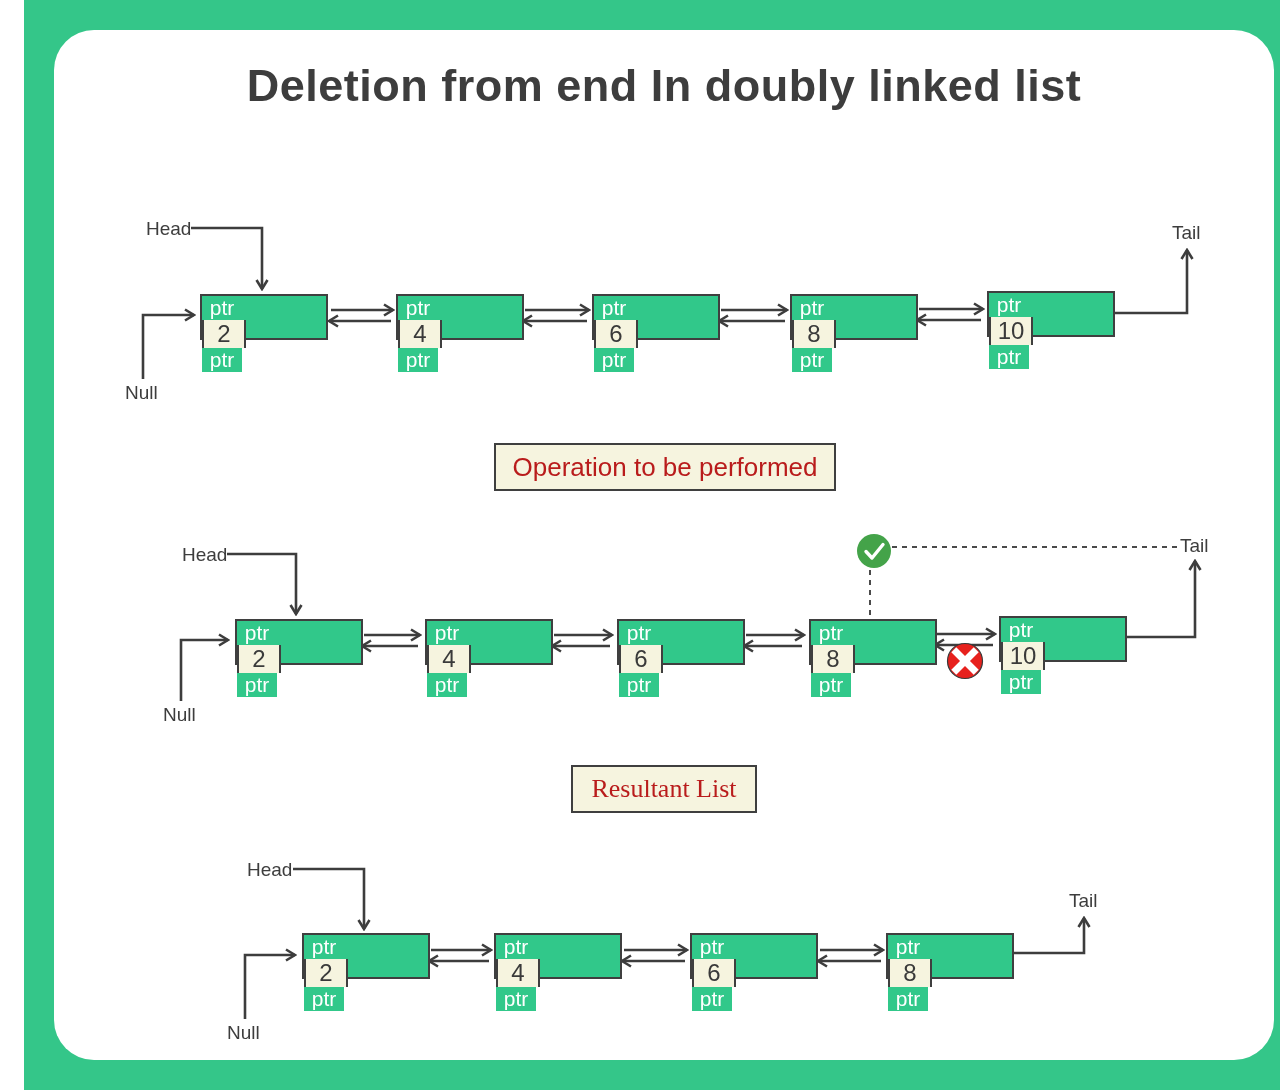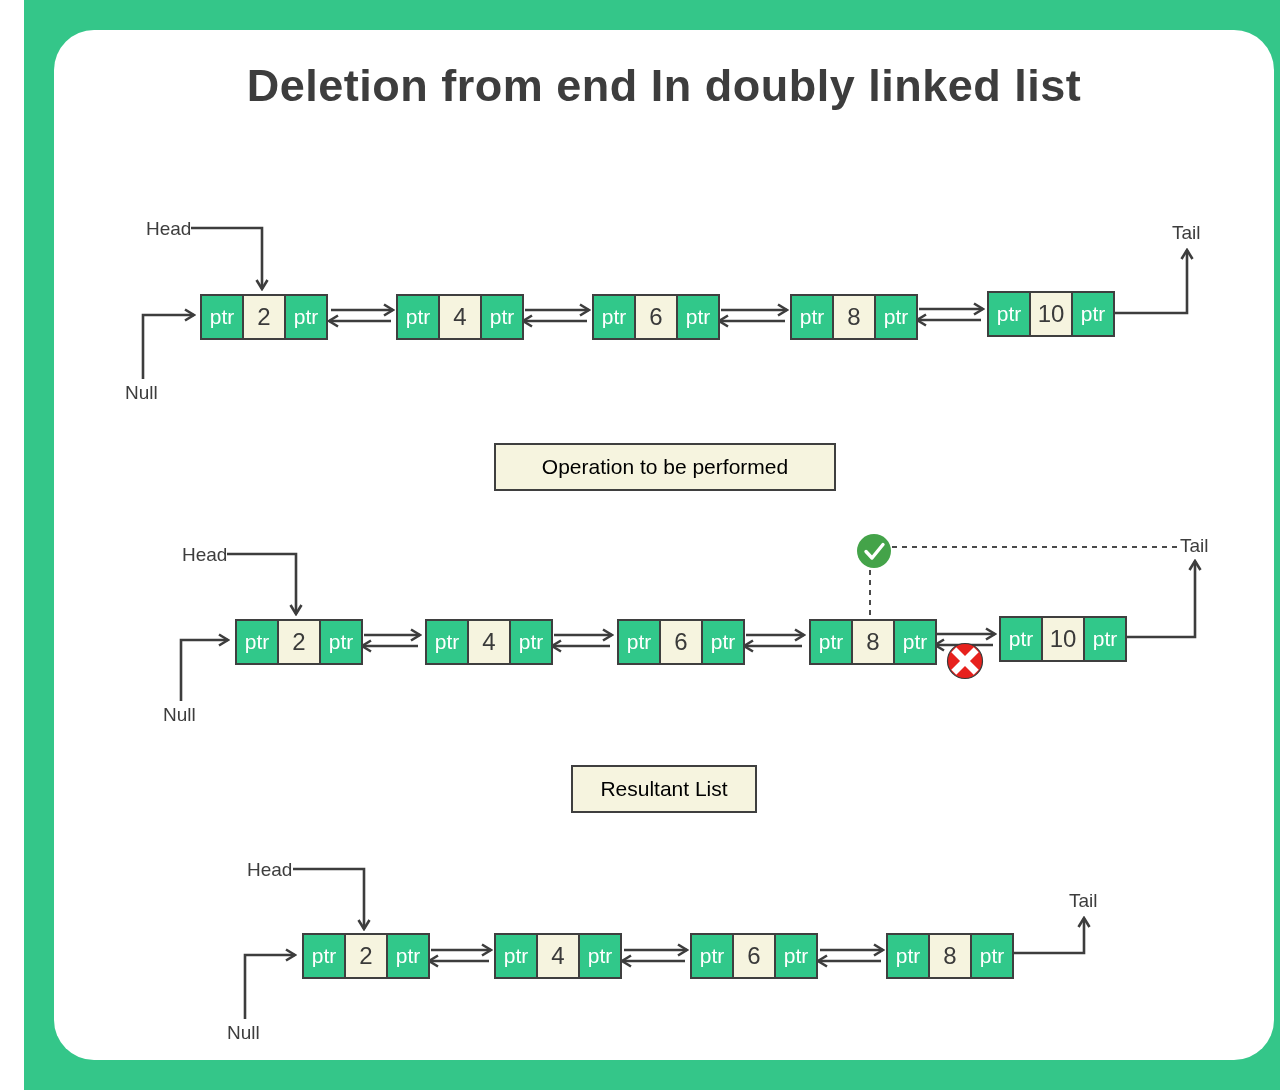--- a/index.html
+++ b/index.html
@@ -3,28 +3,28 @@
 <meta charset="utf-8">
 <style>
   html,body{margin:0;padding:0;}
   body{font-family:"Liberation Sans","DejaVu Sans",sans-serif;}
   .canvas{position:relative;width:1280px;height:1090px;background:#34c689;overflow:hidden;margin-left:24px;}
   .card{position:absolute;left:30px;top:30px;width:1220px;height:1030px;background:#ffffff;border-radius:40px;}
   .title{position:absolute;left:0;top:60px;width:1280px;text-align:center;
          font-size:45px;font-weight:800;color:#3d3d3d;letter-spacing:0.5px;}
   .overlay{position:absolute;left:0;top:0;width:1280px;height:1090px;pointer-events:none;}
   .node{position:absolute;display:flex;width:124px;height:42px;border:2px solid #3f3f3f;
-        box-sizing:content-box;background:#31c88a;}
+        box-sizing:content-box;background:#31c88a;flex-direction:column;}
   .cell{display:flex;align-items:center;justify-content:center;}
   .cell.ptr{width:40px;background:#31c88a;color:#ffffff;font-size:21px;}
   .cell.val{width:40px;background:#f6f4df;color:#3a3a3a;font-size:24px;
             border-left:2px solid #3f3f3f;border-right:2px solid #3f3f3f;}
   .lbl{position:absolute;font-size:19px;color:#3d3d3d;text-align:center;}
   .tagbox{position:absolute;display:flex;align-items:center;justify-content:center;
-          background:#f6f4df;border:2px solid #3f3f3f;color:#000000;font-size:21px;box-sizing:border-box;}
+          background:#f6f4df;border:2px solid #3f3f3f;color:#b91c1c;font-size:26px;box-sizing:border-box;}
   .conn{fill:none;stroke:#3d3d3d;stroke-width:2.6px;}
   .dash{fill:none;stroke:#4a4a4a;stroke-width:2px;stroke-dasharray:5 5;}
 </style>
 </head>
 <body>
 
 <div class="canvas">
   <div class="card"></div>
 
   <div class="title">Deletion from end In doubly linked list</div>
@@ -205,21 +205,21 @@
         <span>ptr</span>
       </div>
     <div class="cell val">
         <span>10</span>
       </div>
     <div class="cell ptr">
         <span>ptr</span>
       </div>
   </div>
 
-  <div class="tagbox" style="left:547px;top:765px;width:186px;height:48px;">
+  <div class="tagbox" style="left:547px;top:765px;width:186px;height:48px;font-family:Liberation Serif, serif;">
     <span>Resultant List</span>
   </div>
 
   <div class="lbl" style="left:223px;top:859px;">Head</div>
   <div class="lbl" style="left:203px;top:1022px;">Null</div>
   <div class="lbl" style="left:1045px;top:890px;">Tail</div>
 
   <div class="node" style="left:278px;top:933px;">
     <div class="cell ptr">
         <span>ptr</span>

